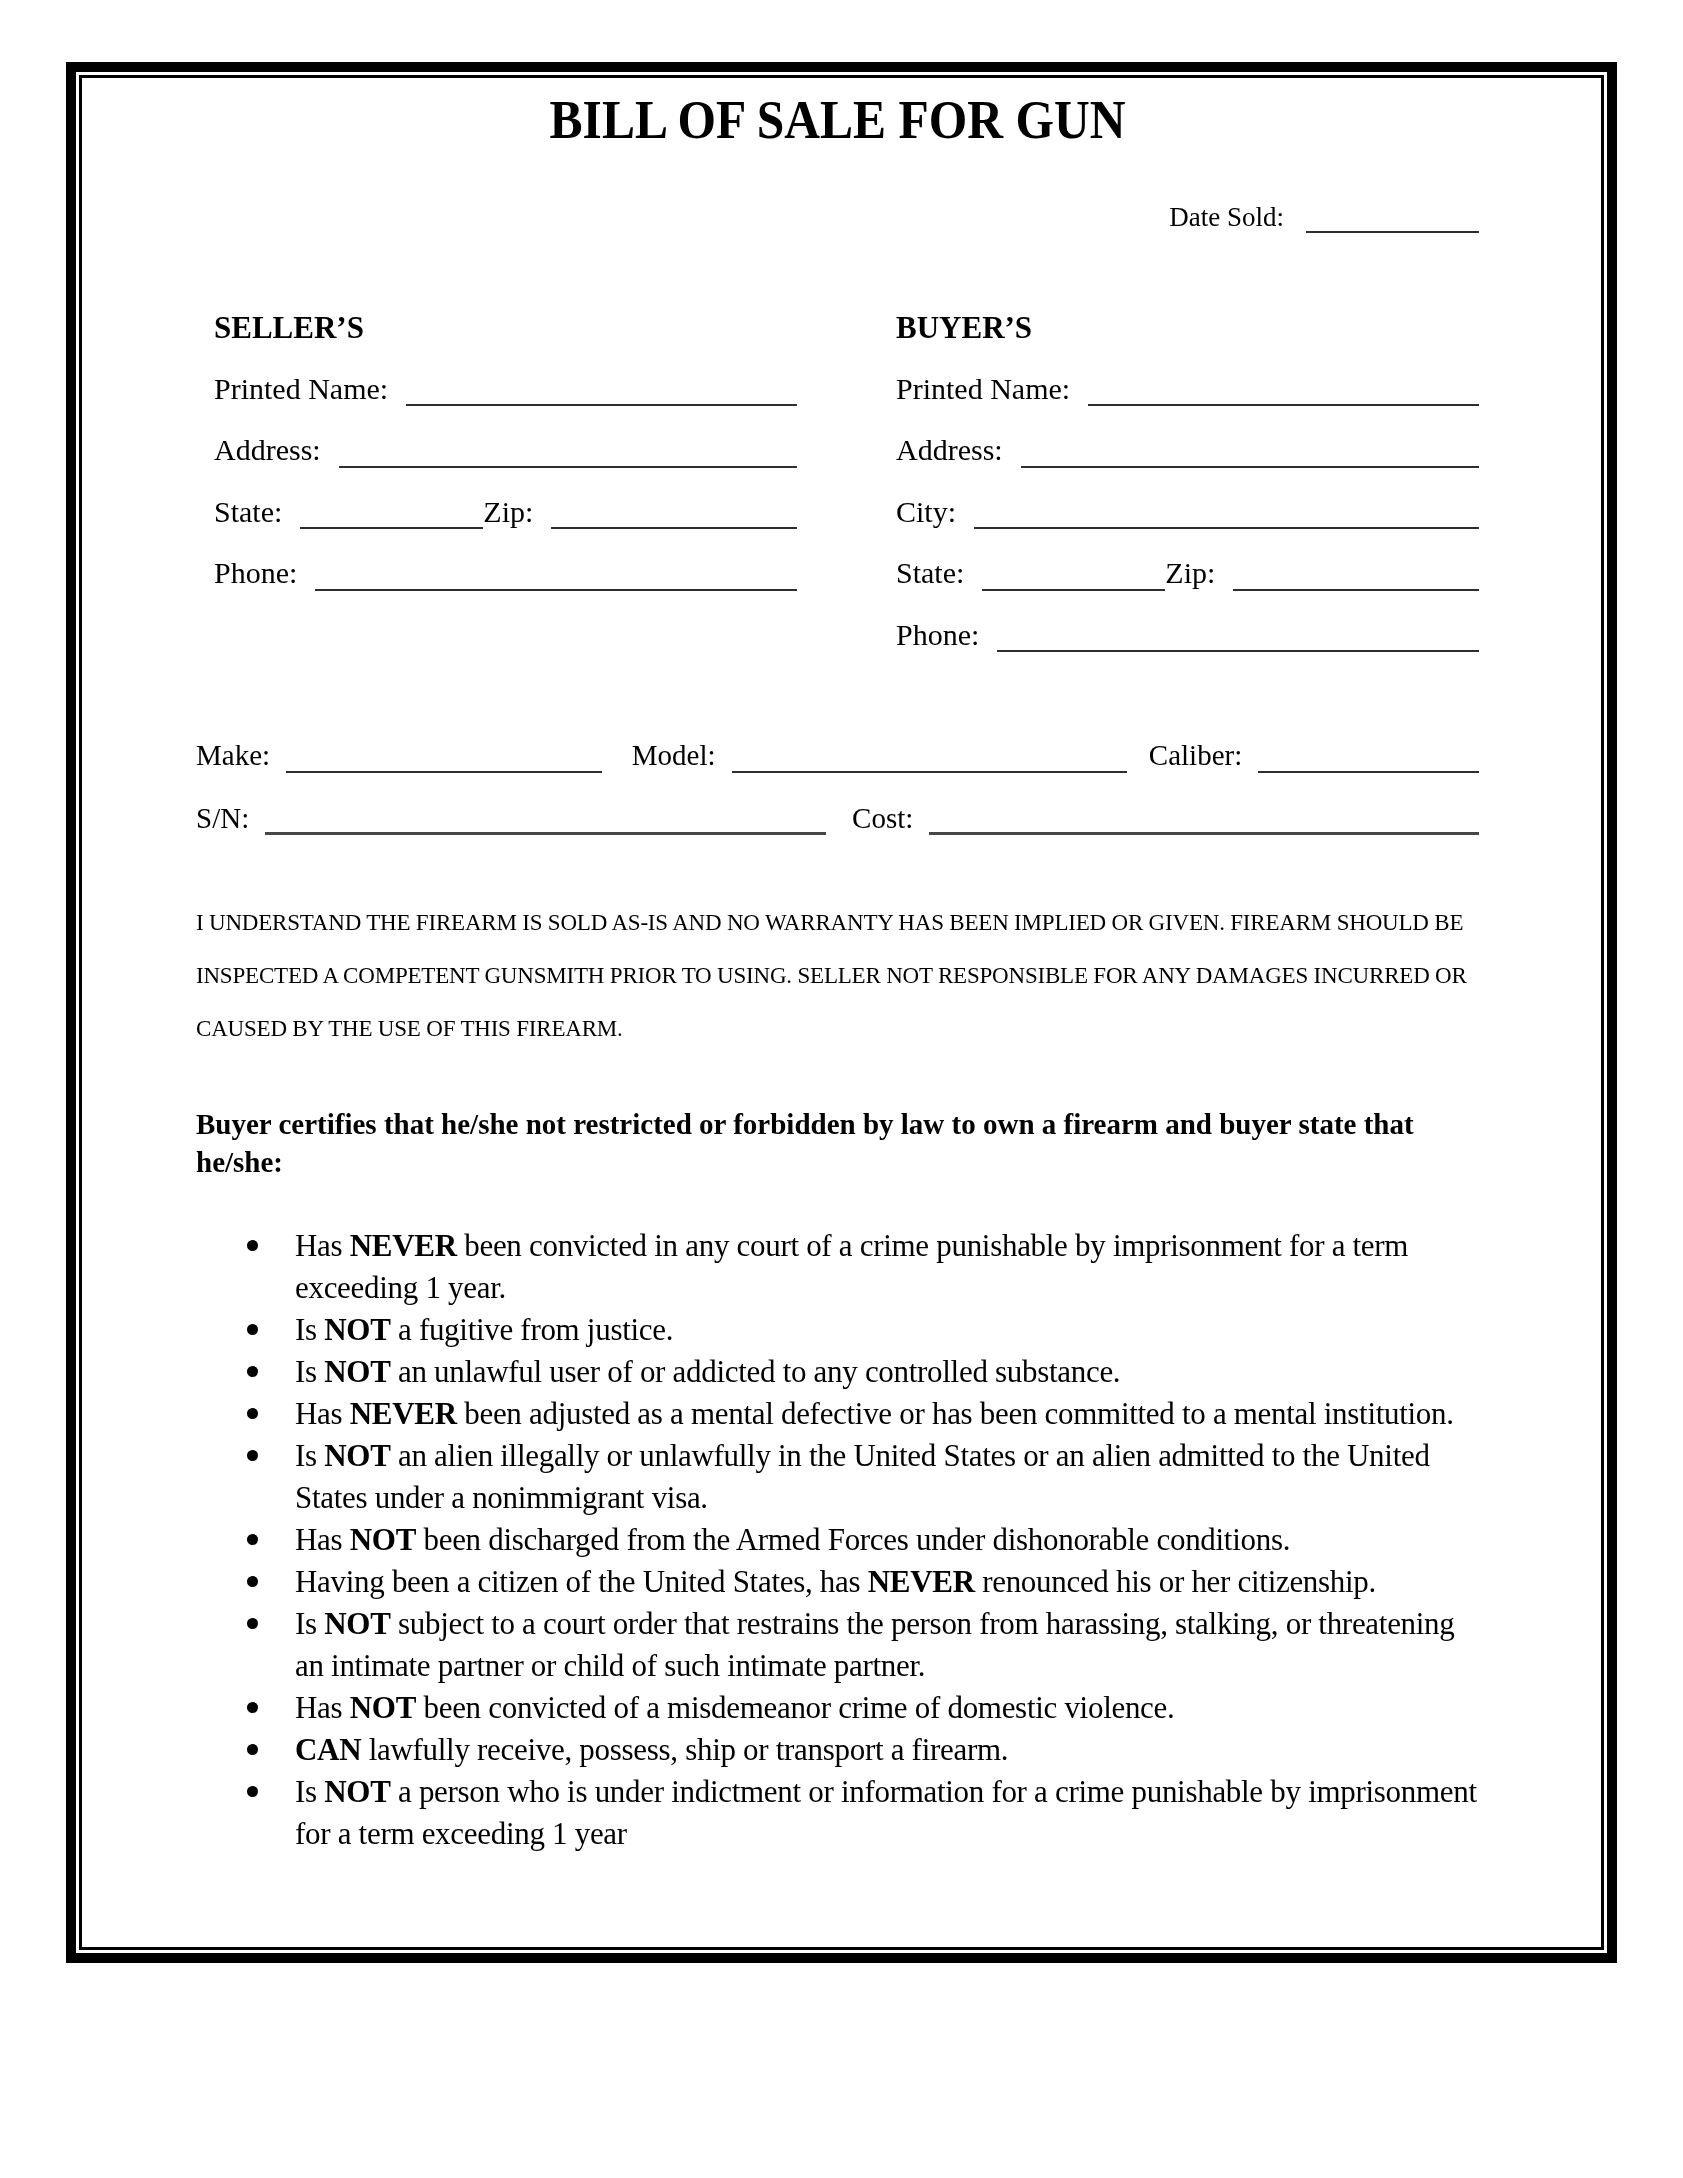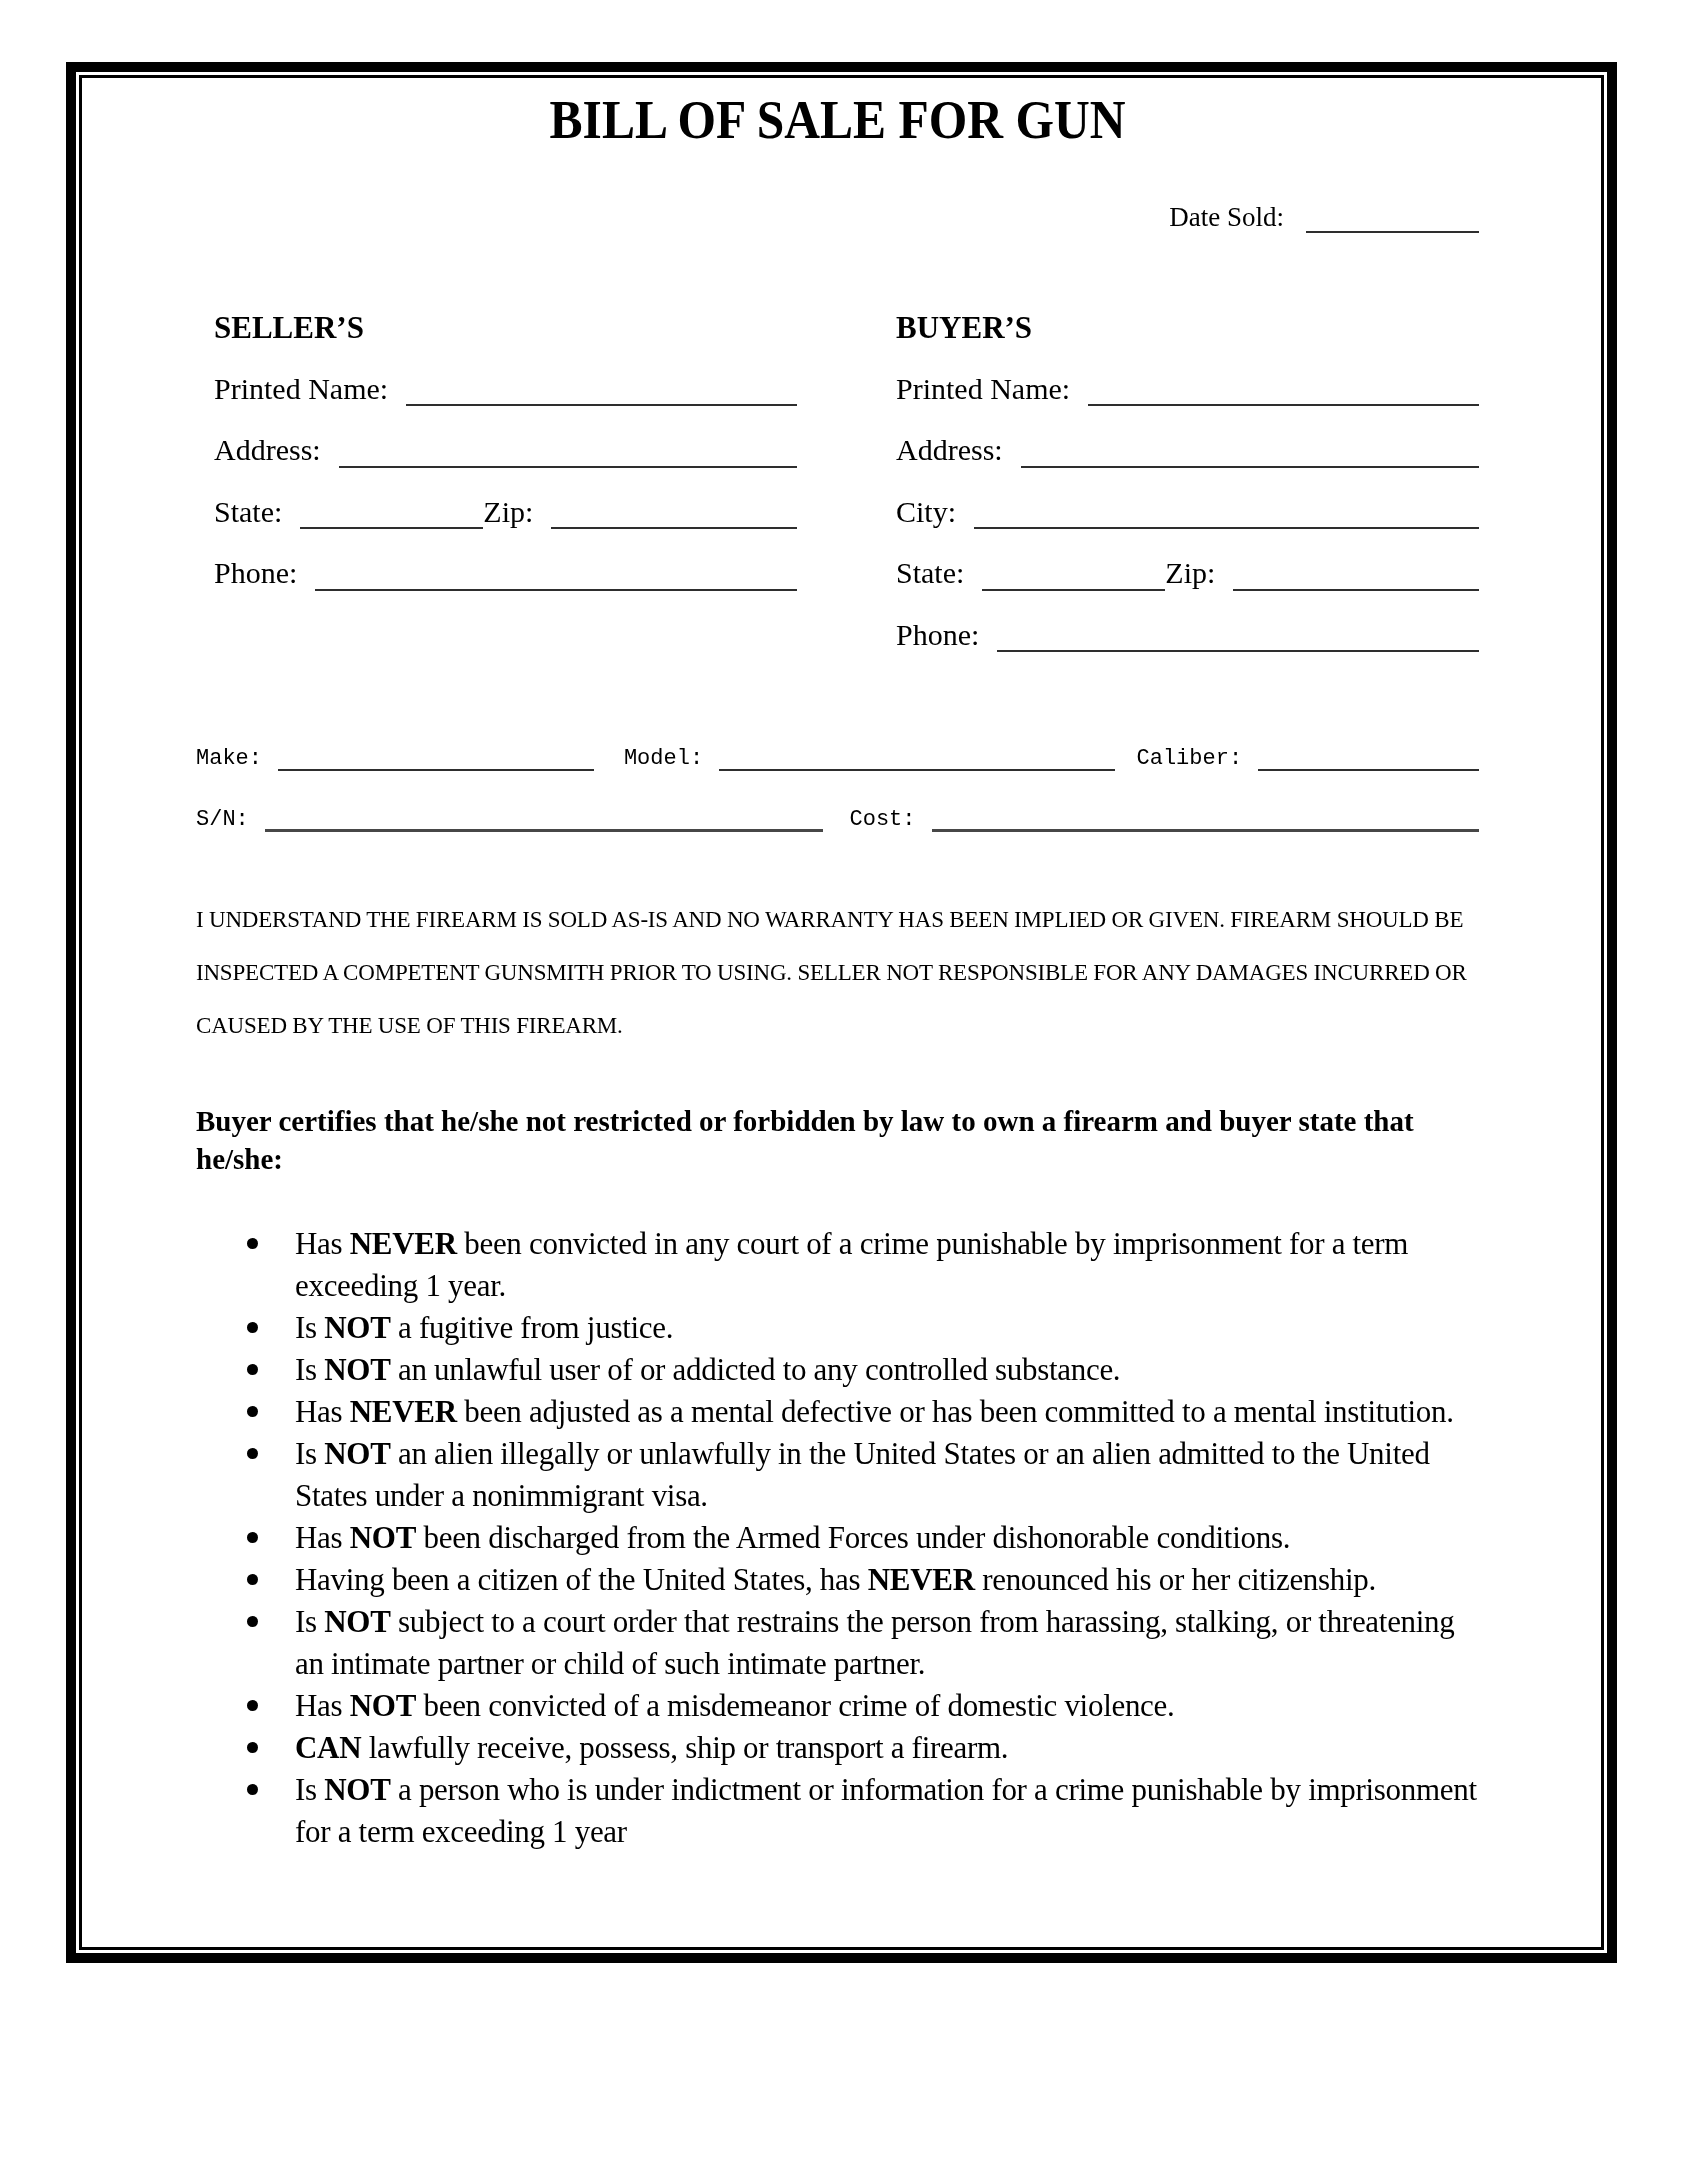--- a/index.html
+++ b/index.html
@@ -71,21 +71,21 @@
     line-height: 1.15;
     margin-bottom: 26px;
   }
   .party .row { margin-bottom: 27px; }
   .party .row:last-child { margin-bottom: 0; }
   .party .line { margin-left: 18px; }
   .line-state { flex: 0 0 183px; }
   .lbl-zip { }
 
   .firearm { margin-top: 87px; font-family: "Liberation Sans", sans-serif; }
-  .firearm .lbl { font-size: 22px; font-family: Liberation Mono, monospace; text-align: center; }
+  .firearm .lbl { font-size: 29px; font-family: Liberation Serif, serif; text-align: center; }
   .firearm .row + .row { margin-top: 29px; }
   .firearm .line { margin-left: 16px; }
   .line-make { flex: 1.43; }
   .lbl-model { margin-left: 30px; }
   .line-model { flex: 1.79; }
   .lbl-caliber { margin-left: 22px; }
   .line-caliber { flex: 1; }
   .line-sn { flex: 1; }
   .lbl-cost { margin-left: 26px; }
   .line-cost { flex: 0.98; }

